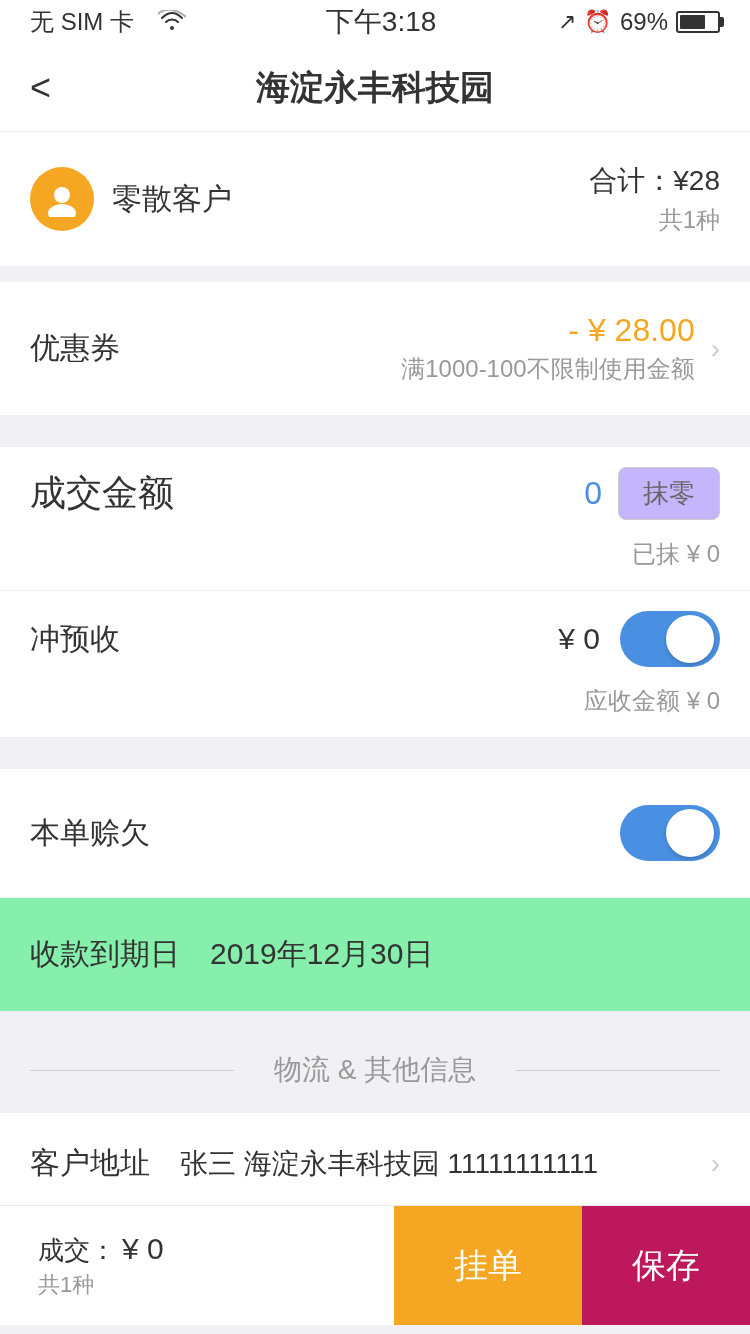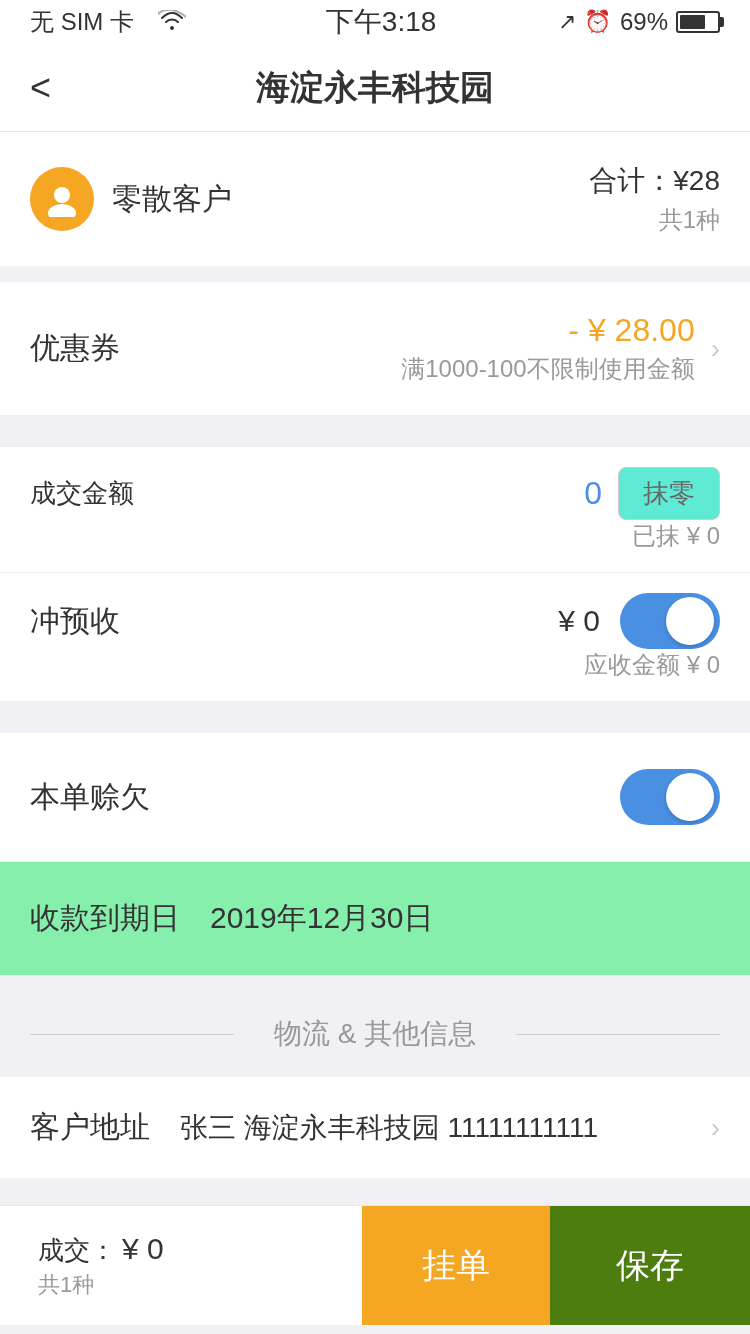--- a/index.html
+++ b/index.html
@@ -138,61 +138,61 @@
       margin-top: 4px;
     }
     .chevron-right {
       color: #ccc;
       font-size: 28px;
       margin-left: 6px;
     }
 
     
     .transaction-label {
-      font-size: 26px;
+      font-size: 36px;
       color: #333;
     }
     .transaction-right {
       display: flex;
       align-items: center;
       gap: 16px;
     }
     .transaction-value {
       font-size: 32px;
       color: #4a90e2;
       font-weight: 500;
     }
     .round-off-btn {
       border: 1px solid #ccc;
       border-radius: 8px;
       padding: 8px 24px;
       font-size: 26px;
       color: #666;
-      background: #5eead4;
+      background: #c4b5fd;
       cursor: pointer;
     }
     .sub-text {
       font-size: 24px;
       color: #999;
     }
 
     
     .row-with-sub {
       padding: 20px 30px;
       border-bottom: 1px solid #f0f0f0;
     }
     .row-with-sub .main-row {
       display: flex;
       justify-content: space-between;
       align-items: center;
     }
     .row-with-sub .sub-row {
       display: flex;
       justify-content: flex-end;
-      margin-top: 0;
+      margin-top: 18px;
     }
 
     
     .toggle {
       width: 100px;
       height: 56px;
       border-radius: 28px;
       background: #4a90e2;
       position: relative;
       cursor: pointer;
@@ -322,22 +322,22 @@
       width: 188px;
       background: #f5a623;
       color: #fff;
       font-size: 34px;
       display: flex;
       align-items: center;
       justify-content: center;
       cursor: pointer;
     }
     .btn-save {
-      width: 200px;
-      background: #4d7c0f;
+      width: 168px;
+      background: #be185d;
       color: #fff;
       font-size: 34px;
       display: flex;
       align-items: center;
       justify-content: center;
       cursor: pointer;
     }
   </style>
 </head>
 <body>

